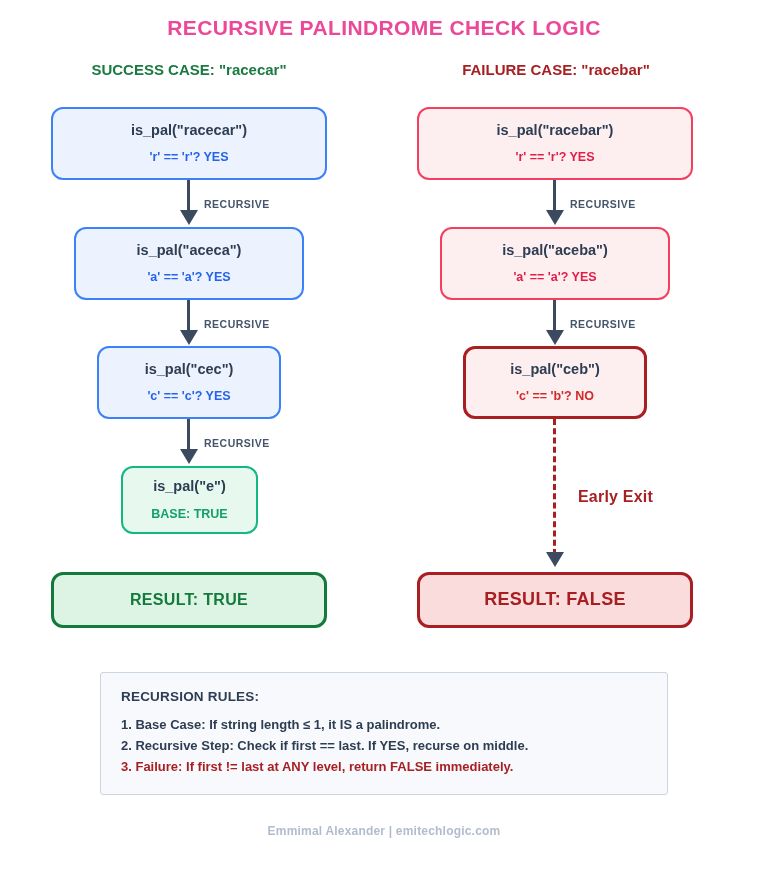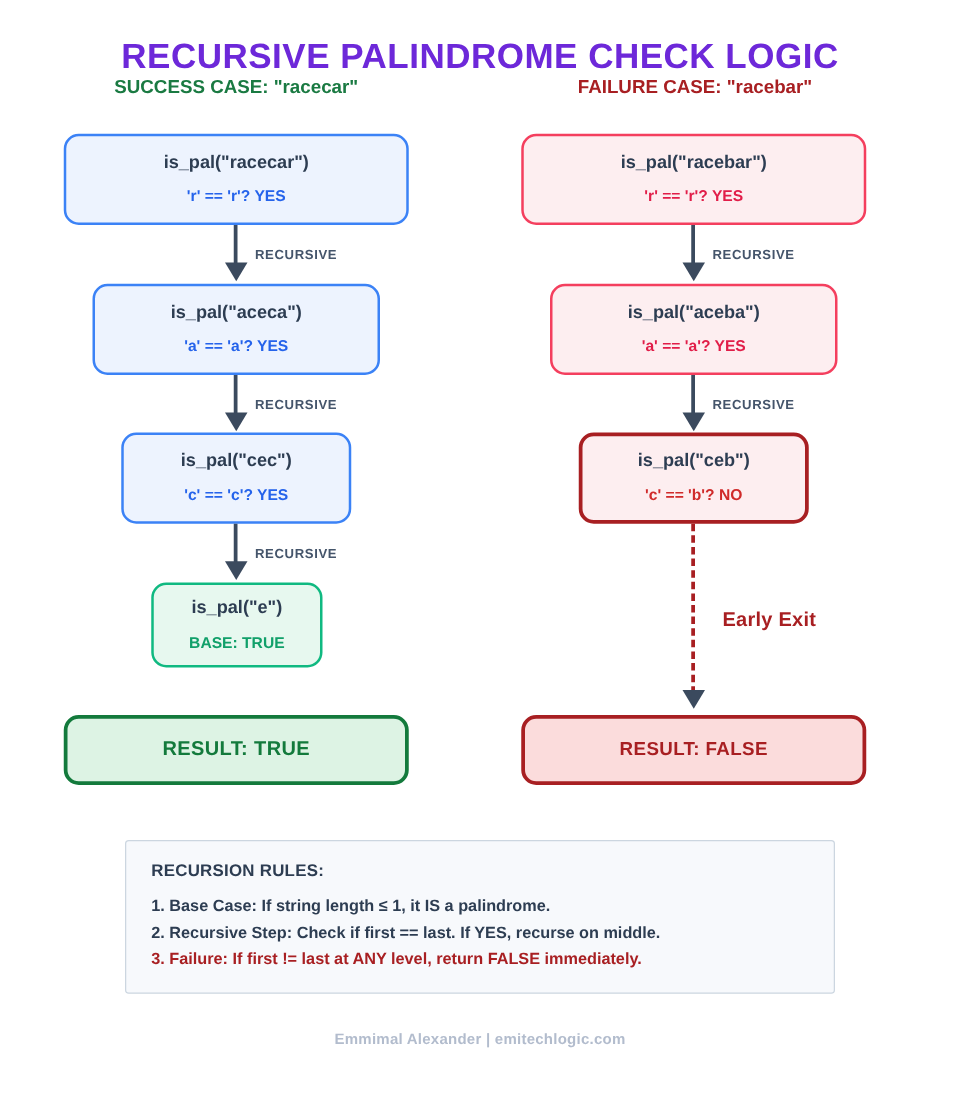--- a/index.html
+++ b/index.html
@@ -11,28 +11,28 @@
     width: 768px;
     height: 882px;
     position: relative;
     font-family: "Liberation Sans", sans-serif;
     overflow: hidden;
   }
 
   
   .main-title {
     position: absolute;
-    top: 29px;
+    top: 16px;
     left: 0;
     width: 768px;
     text-align: center;
-    font-size: 28px;
+    font-size: 21px;
     font-weight: bold;
     letter-spacing: 0.4px;
-    color: #6d28d9;
+    color: #ec4899;
   }
   .case-title {
     position: absolute;
     top: 61px;
     font-size: 15px;
     font-weight: bold;
     text-align: center;
   }
   .case-title.success { left: 51px;  width: 276px; color: #1a7a42; }
   .case-title.failure { left: 418px; width: 276px; color: #a81f22; }
@@ -93,21 +93,21 @@
   .node.result-true {
     background: #ddf3e4;
     border: 3px solid #137a3c;
   }
   .node.result-true .title { color: #137a3c; font-size: 16px; letter-spacing: .3px; text-align: center; }
 
   .node.result-false {
     background: #fbdcdc;
     border: 3px solid #a81f22;
   }
-  .node.result-false .title { color: #a81f22; font-size: 15px; letter-spacing: .3px; }
+  .node.result-false .title { color: #a81f22; font-size: 18px; letter-spacing: .3px; }
 
   
   .conn { position: absolute; }
   .conn .line {
     position: absolute;
     left: 0;
     top: 0;
     width: 3px;
     background: #3b4a5e;
   }

